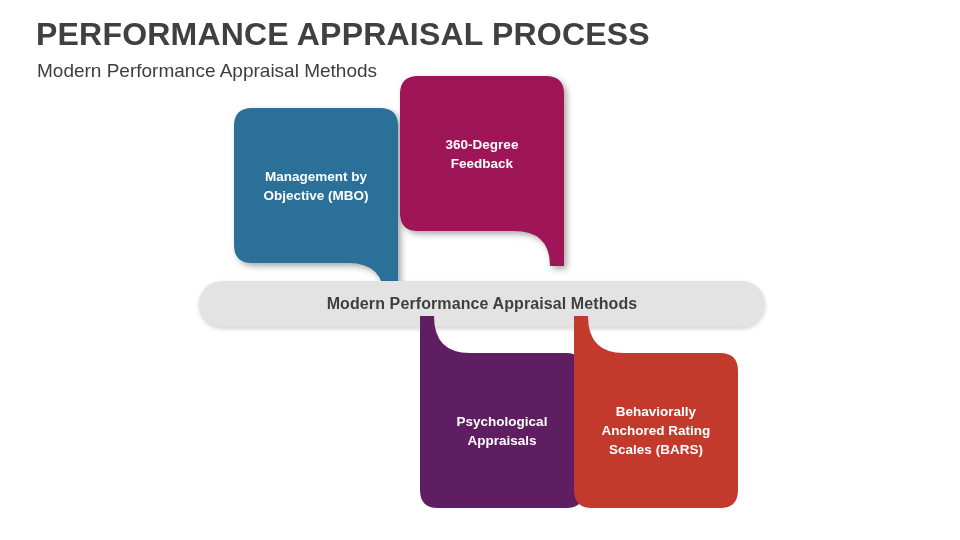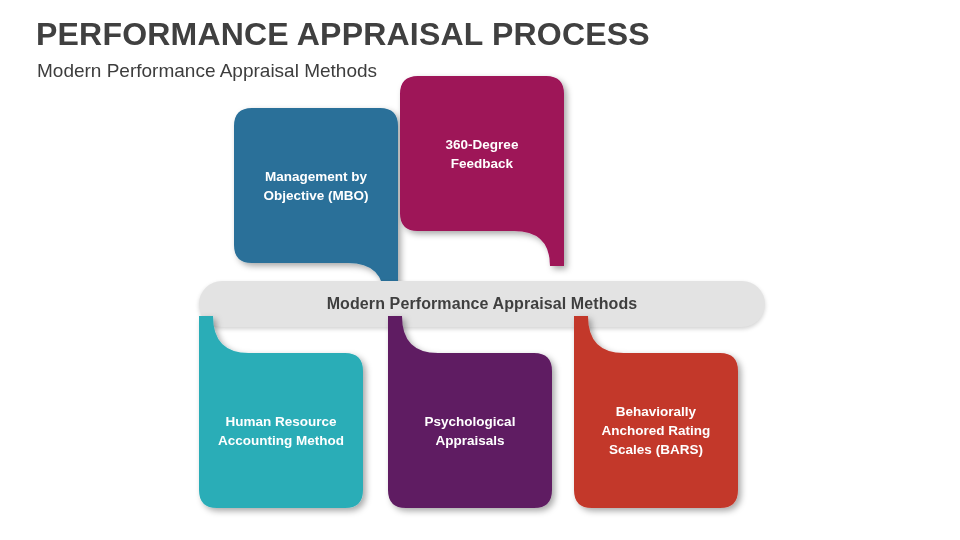--- a/index.html
+++ b/index.html
@@ -138,34 +138,22 @@
     </svg>
     <div class="card-label">360-Degree
 Feedback</div>
   </div>
 
 
   <div id="center-banner">
     <span id="center-banner-label">Modern Performance Appraisal Methods</span>
   </div>
 
-  <div class="card bottom" style="left:199px; top:316px;">
-    <svg width="164" height="192" viewBox="0 0 164 192">
-      <defs>
-        <filter id="sh2" x="-30%" y="-30%" width="170%" height="170%">
-          <feDropShadow dx="3" dy="3" stdDeviation="3" flood-color="#000000" flood-opacity="0.34"></feDropShadow>
-        </filter>
-      </defs>
-      <path filter="url(#sh2)" d="M 0 0 L 14 0 Q 14 37 50 37 L 146 37 Q 164 37 164 55 L 164 174 Q 164 192 146 192 L 18 192 Q 0 192 0 174 L 0 0 Z" fill="#2badb7"></path>
-    </svg>
-    <div class="card-label">Human Resource
-Accounting Method</div>
-  </div>
 
-  <div class="card bottom" style="left:388px; top:316px;">
+  <div class="card bottom" style="left:420px; top:316px;">
     <svg width="164" height="192" viewBox="0 0 164 192">
       <path filter="url(#sh2)" d="M 0 0 L 14 0 Q 14 37 50 37 L 146 37 Q 164 37 164 55 L 164 174 Q 164 192 146 192 L 18 192 Q 0 192 0 174 L 0 0 Z" fill="#5f1d62"></path>
     </svg>
     <div class="card-label">Psychological
 Appraisals</div>
   </div>
 
   <div class="card bottom" style="left:574px; top:316px;">
     <svg width="164" height="192" viewBox="0 0 164 192">
       <path filter="url(#sh2)" d="M 0 0 L 14 0 Q 14 37 50 37 L 146 37 Q 164 37 164 55 L 164 174 Q 164 192 146 192 L 18 192 Q 0 192 0 174 L 0 0 Z" fill="#c3392c"></path>

